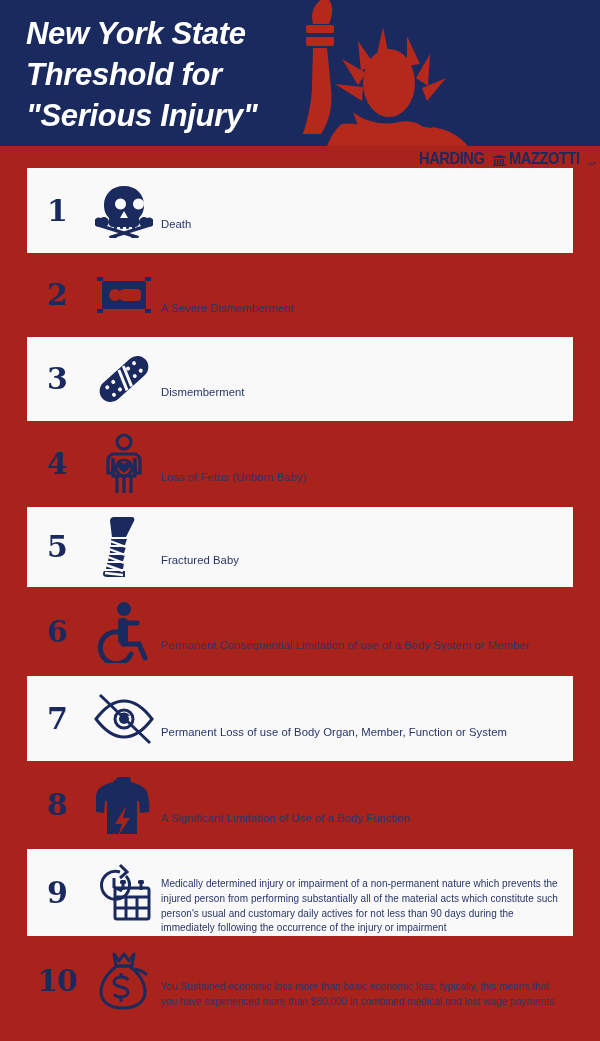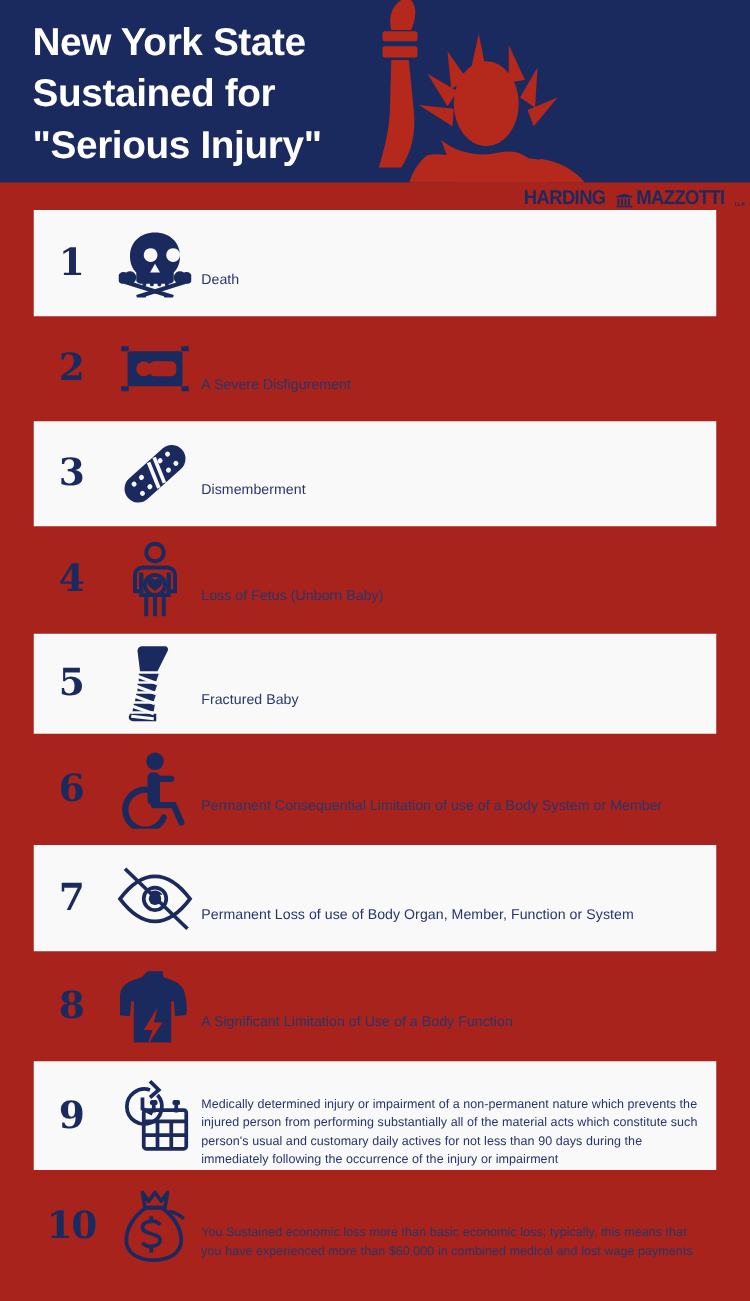--- a/index.html
+++ b/index.html
@@ -10,20 +10,21 @@
     overflow: hidden;
   }
   .page { position: relative; width: 600px; height: 1041px; background: #a8231b; }
 
   
   .header {
     position: relative;
     width: 600px; height: 146px;
     background: #1b2a5e;
     overflow: hidden;
+    font-style: italic;
   }
   .title {
     position: absolute;
     left: 26px; top: 13px;
     width: 290px;
     color: #ffffff;
     font-family: "Liberation Sans Narrow", "Liberation Sans", sans-serif;
     font-weight: bold;
     font-size: 31px;
     line-height: 41px;
@@ -148,21 +149,21 @@
           <path d="M73 116 c12 10 30 14 46 10 c14 -3 24 2 30 12 l-10 17 l-52 0 z"></path>
 
           <path d="M62 128 c14 -2 28 2 38 10 l0 17 l-54 0 c2 -10 8 -21 16 -27 z"></path>
           <path d="M110 140 c14 -10 32 -12 48 -6 l0 21 l-60 0 z"></path>
           <path d="M152 131 c16 2 30 10 38 22 l0 2 l-52 0 z"></path>
         </g>
       </svg>
     </div>
     <div class="title">
       <span>New York State</span>
-      <span>Sustained for</span>
+      <span>Threshold for</span>
       <span>"Serious Injury"</span>
     </div>
   </div>
 
   <div class="logo">
     <span class="logo-word">HARDING</span>
     <span class="logo-mark">
       <svg width="13" height="11" viewBox="0 0 13 11">
         <g fill="#1b2a5e">
           <path d="M0 2 L6.5 0 L13 2 L13 3 L0 3 Z"></path>
@@ -210,21 +211,21 @@
               <rect x="52" y="3" width="6" height="4"></rect>
             <rect x="4" y="35" width="6" height="4"></rect>
               <rect x="52" y="35" width="6" height="4"></rect>
           </g>
           <g fill="#a8231b">
             <circle cx="22" cy="21" r="6"></circle>
             <path d="M31 15 l13 0 a4 4 0 0 1 4 4 l0 4 a4 4 0 0 1 -4 4 l-13 0 a6 6 0 0 1 0 -12 z"></path>
           </g>
         </svg>
       </div>
-      <div class="label">A Severe Disfigurement</div>
+      <div class="label">A Severe Dismemberment</div>
     </div>
 
     <div class="gap"></div>
 
     <div class="row white h3">
       <div class="num">3</div>
       <div class="icon">
         <svg width="62" height="62" viewBox="0 0 62 62">
           <g transform="rotate(-42 31 31)">
             <rect x="2" y="20" width="58" height="22" rx="11" fill="#1b2a5e"></rect>

